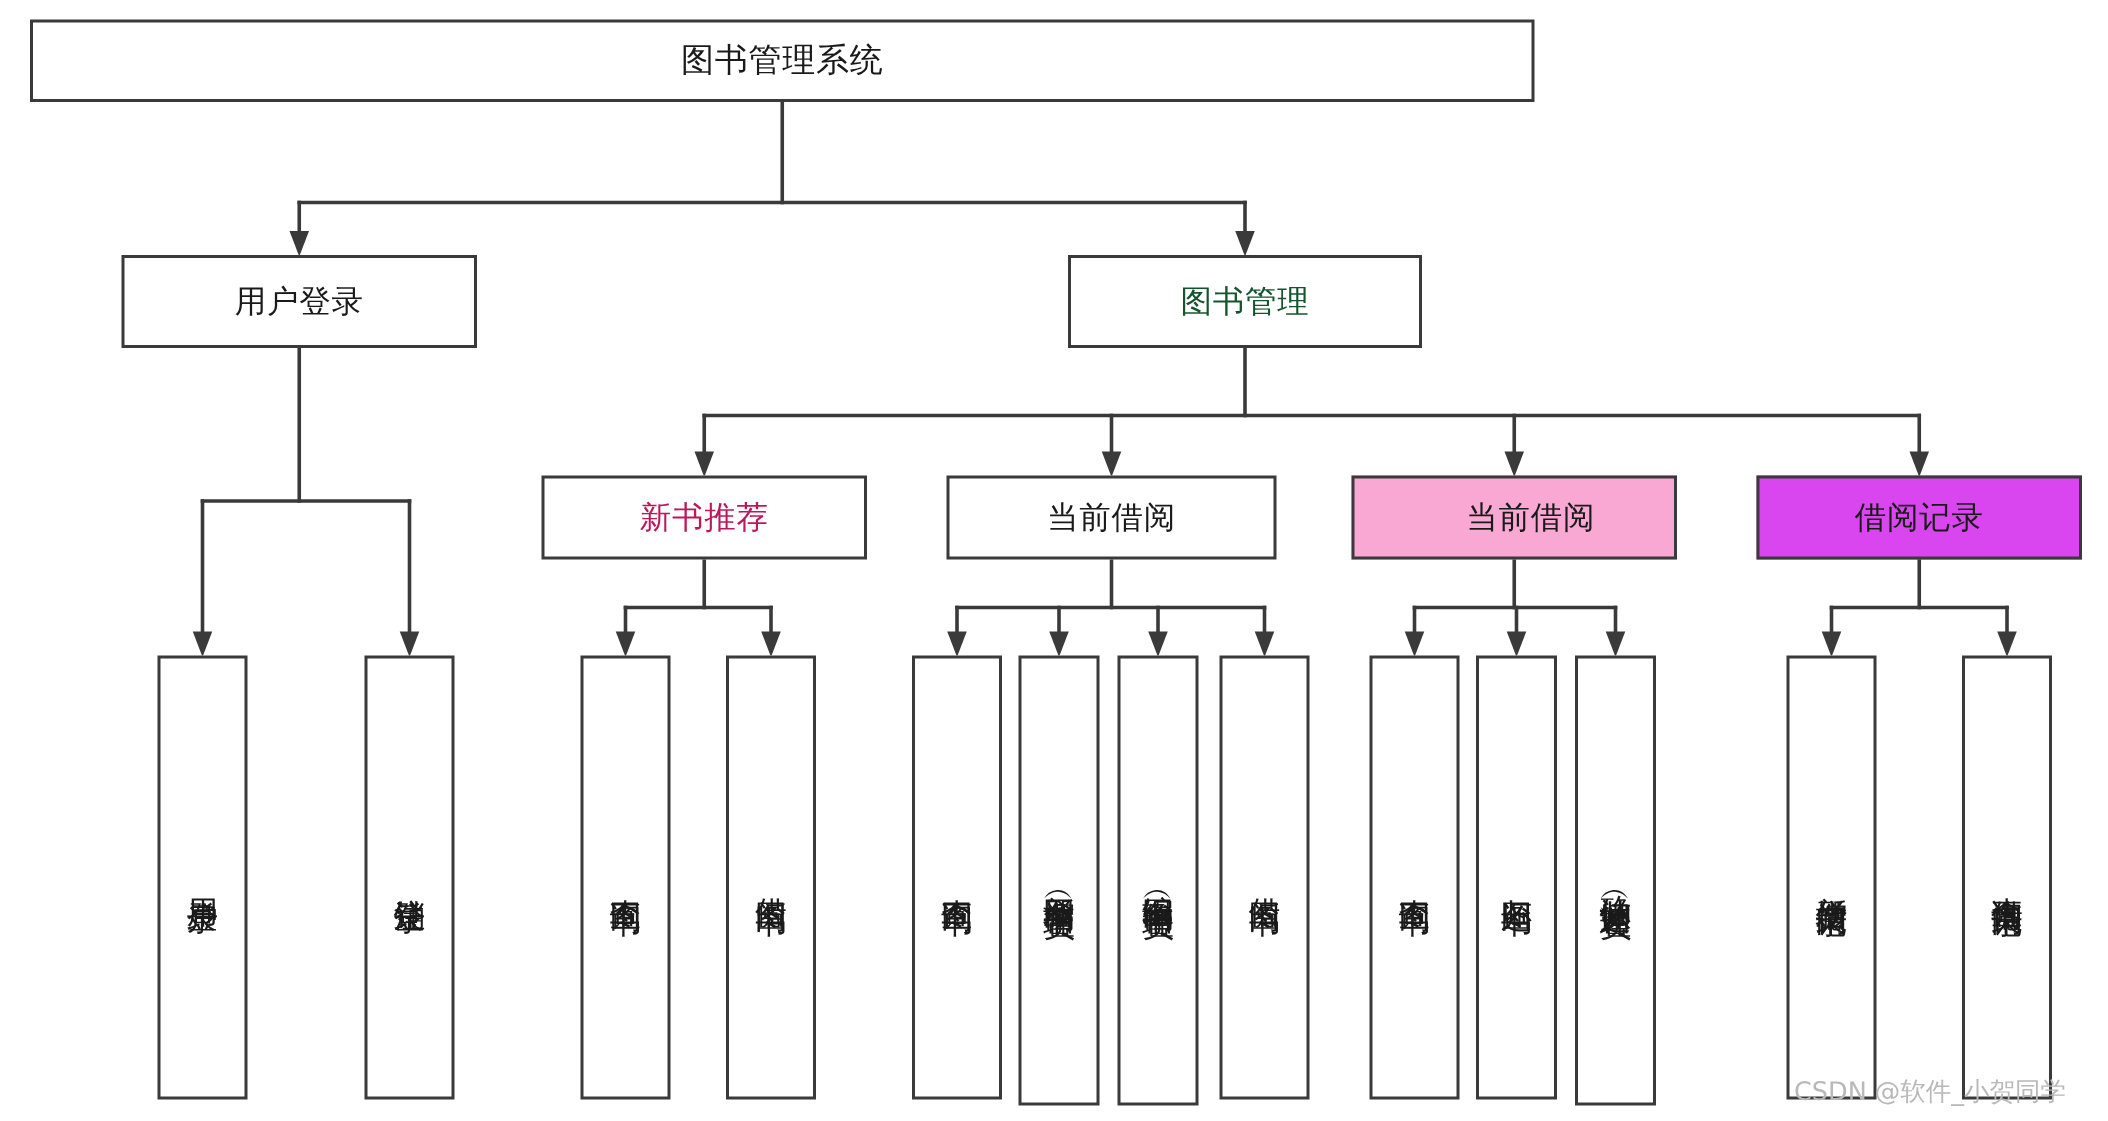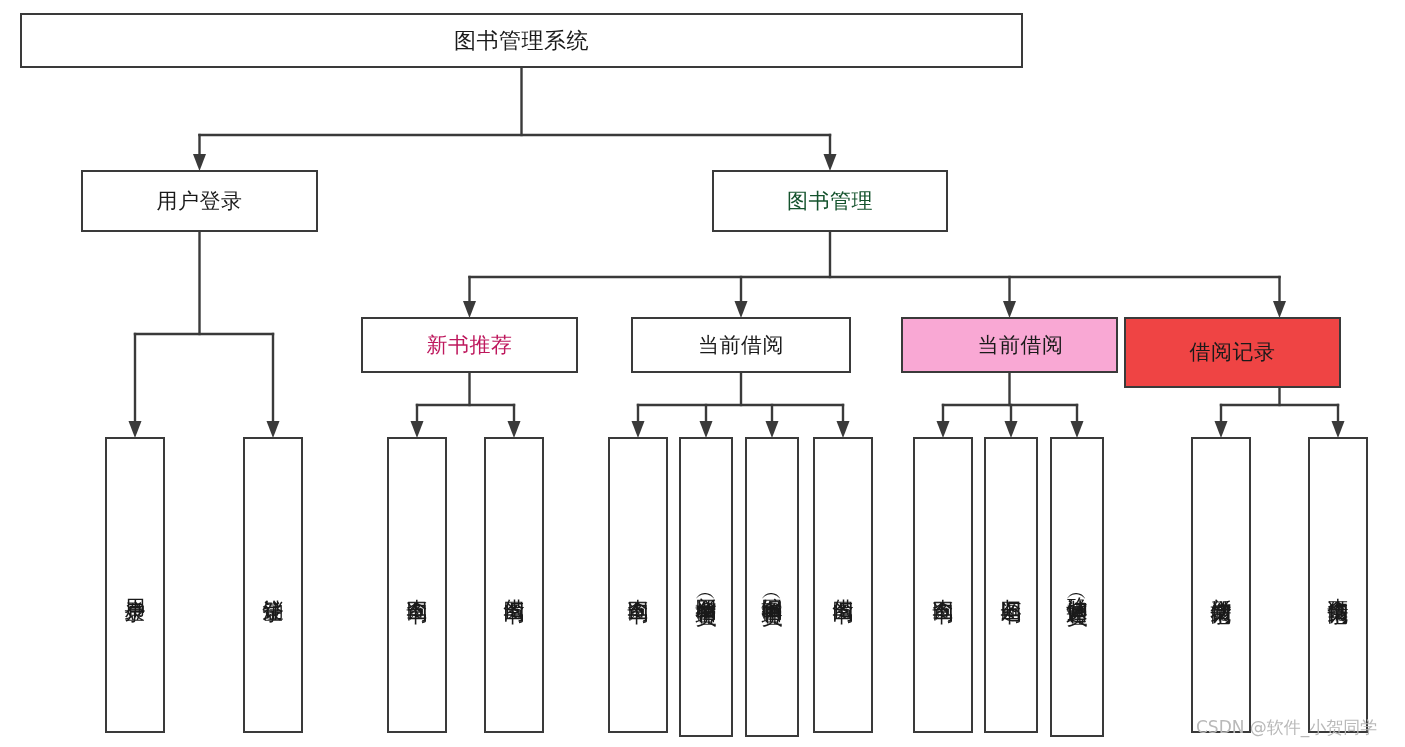--- a/index.html
+++ b/index.html
@@ -143,21 +143,21 @@
       </div>
       <div class="node h" style="left: 361px; top: 317px; width: 217px; height: 56px; border-color: rgb(58, 58, 58); background: rgb(255, 255, 255);">
         <span class="label" style="color: #be185d;">新书推荐</span>
       </div>
       <div class="node h" style="left: 631px; top: 317px; width: 220px; height: 56px; border-color: rgb(58, 58, 58); background: rgb(255, 255, 255);">
         <span class="label" style="color: rgb(26, 26, 26);">当前借阅</span>
       </div>
       <div class="node h" style="left: 901px; top: 317px; width: 217px; height: 56px; border-color: rgb(58, 58, 58); background: #f9a8d4; padding-left: 22px;">
         <span class="label" style="color: rgb(26, 26, 26);">当前借阅</span>
       </div>
-      <div class="node h" style="left: 1124px; top: 317px; width: 217px; height: 71px; border-color: rgb(58, 58, 58); background: #ef4444;">
+      <div class="node h" style="left: 1171px; top: 317px; width: 217px; height: 56px; border-color: rgb(58, 58, 58); background: #d946ef;">
         <span class="label" style="color: rgb(26, 26, 26);">借阅记录</span>
       </div>
       <div class="node v" style="left: 105px; top: 437px; width: 60px; height: 296px; border-color: rgb(58, 58, 58); background: rgb(255, 255, 255);">
         <span class="label" style="color: rgb(26, 26, 26);">用户登录</span>
       </div>
       <div class="node v" style="left: 243px; top: 437px; width: 60px; height: 296px; border-color: rgb(58, 58, 58); background: rgb(255, 255, 255);">
         <span class="label" style="color: rgb(26, 26, 26);">注销登录</span>
       </div>
       <div class="node v" style="left: 387px; top: 437px; width: 60px; height: 296px; border-color: rgb(58, 58, 58); background: rgb(255, 255, 255);">
         <span class="label" style="color: rgb(26, 26, 26);">查询图书</span>

